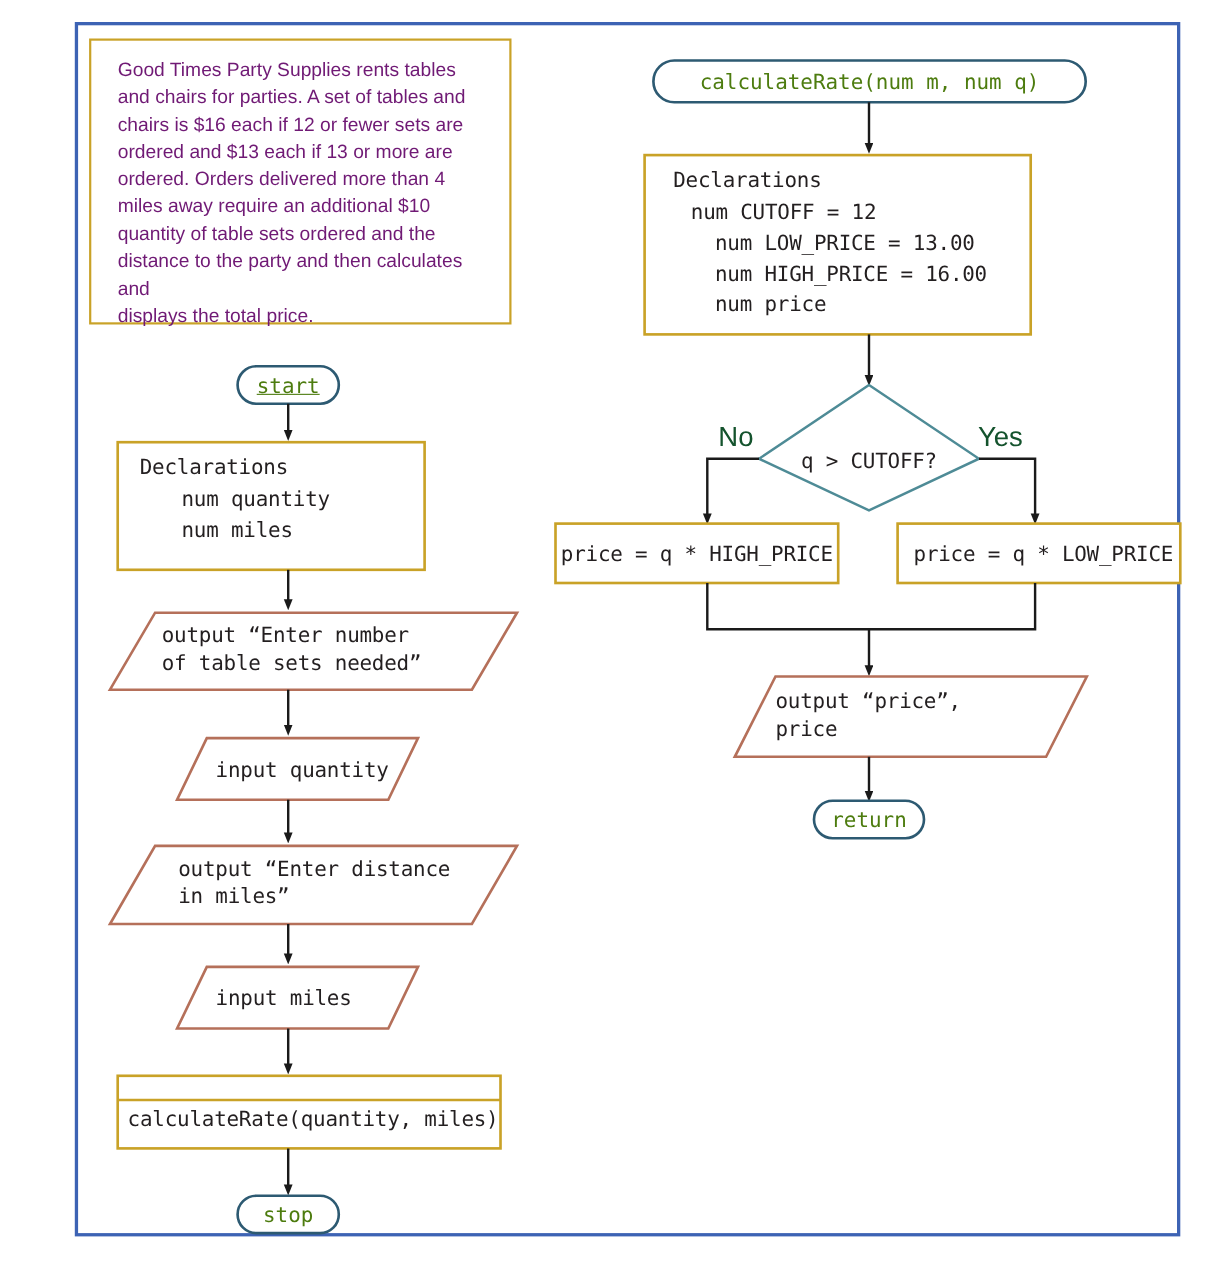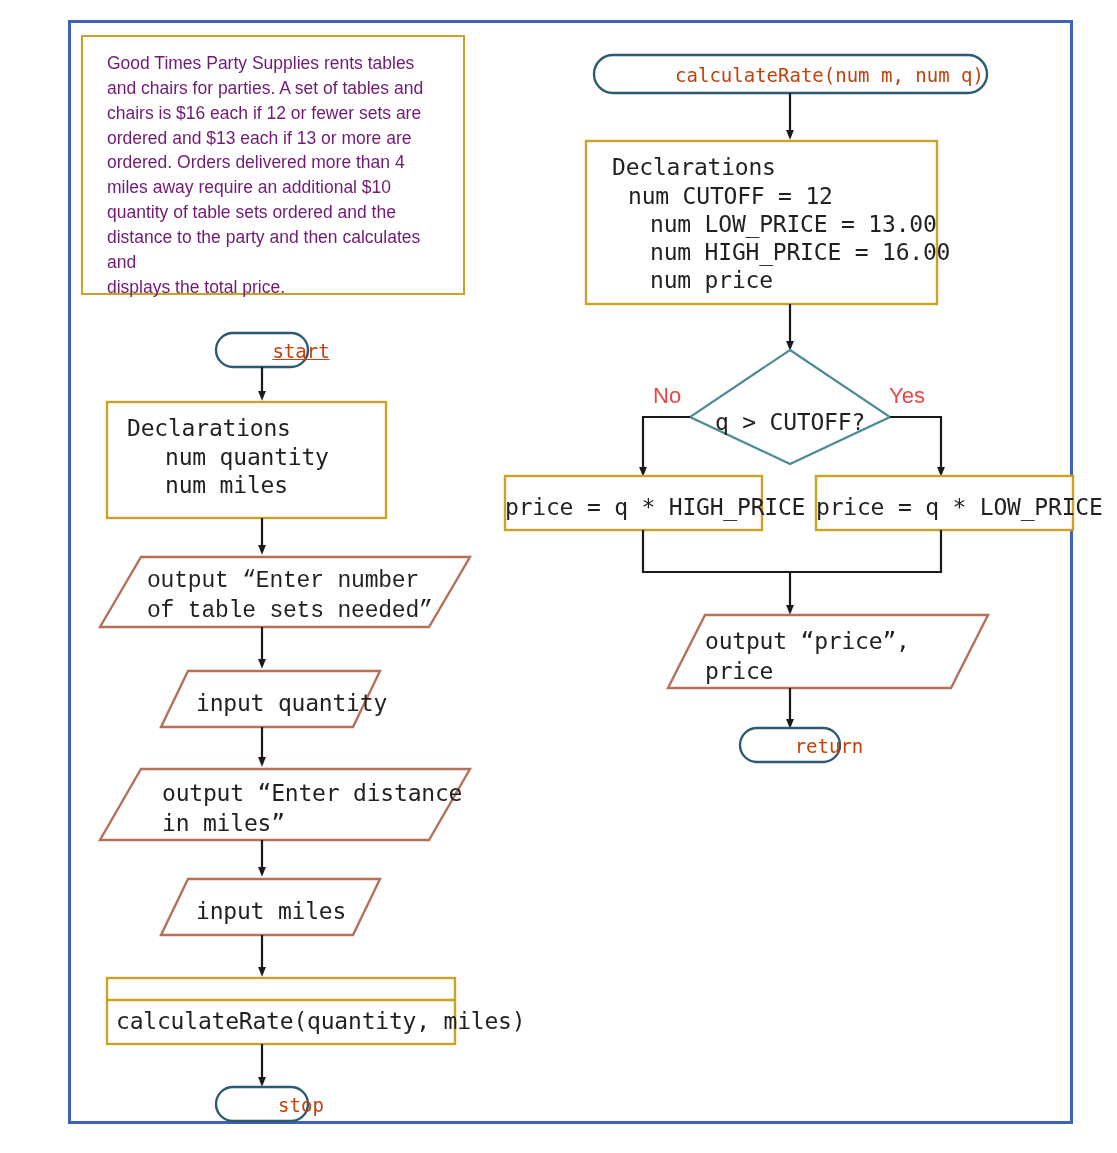--- a/index.html
+++ b/index.html
@@ -42,39 +42,38 @@
   .arrow-head { fill: #1a1a1a; }
 
   .txt {
     position: absolute;
     white-space: pre;
     color: #231f20;
     line-height: 1.32;
   }
   .mono {
     font-family: "DejaVu Sans Mono", monospace;
-    font-size: 23px;
+    font-size: 19px;
     letter-spacing: -0.2px;
   }
   .prose {
     font-family: "Liberation Sans", sans-serif;
     font-size: 17.5px;
     line-height: 1.42;
     color: #701a75;
   }
   .branch-label {
     font-family: "Liberation Sans", sans-serif;
-    font-size: 22px;
-    color: #ef4444;
+    font-size: 25px;
+    color: #14532d;
   }
   .term-label {
     font-family: "DejaVu Sans Mono", monospace;
     font-size: 19px;
-    color: #c2410c;
-    margin-left: 39px;
+    color: #4d7c0f;
   }
   .center { text-align: center; }
   .desc-box {
     position: absolute;
     left: 81px;
     top: 35px;
     width: 384px;
     height: 260px;
     border: 2.4px solid #c9a227;
     box-sizing: border-box;
@@ -162,21 +161,21 @@
 
     <rect x="740" y="728" width="100" height="34" rx="17" ry="17" class="term-stroke"></rect>
   </svg>
 
   <div class="txt term-label center" style="left:216px; top:339px; width:92px;text-decoration:underline;">start</div>
 
   <div class="txt mono" style="left:127px; top:413px;">Declarations</div>
   <div class="txt mono" style="left:165px; top:442px;">num quantity</div>
   <div class="txt mono" style="left:165px; top:470px;">num miles</div>
 
-  <div class="txt mono" style="left:147px; top:566px;font-family:Liberation Mono, monospace;">output “Enter number
+  <div class="txt mono" style="left:147px; top:566px;">output “Enter number
 of table sets needed”</div>
 
   <div class="txt mono" style="left:196px; top:688px;">input quantity</div>
 
   <div class="txt mono" style="left:162px; top:778px;">output “Enter distance
 in miles”</div>
 
   <div class="txt mono" style="left:196px; top:896px;">input miles</div>
 
   <div class="txt mono" style="left:116px; top:1006px;">calculateRate(quantity, miles)</div>

